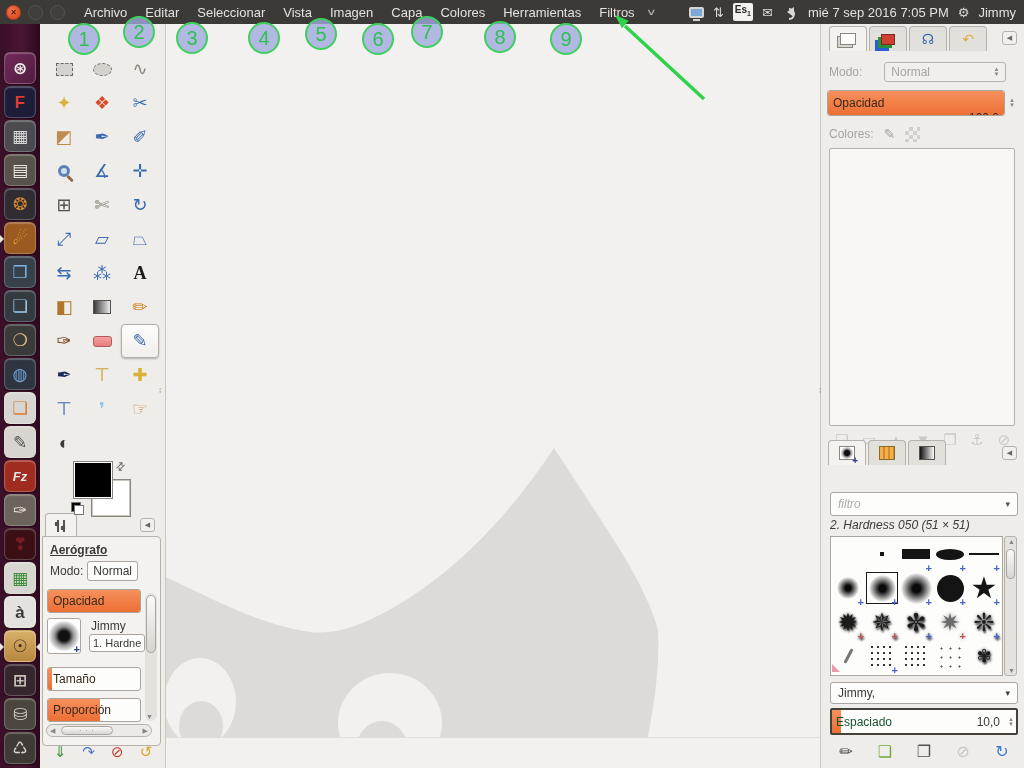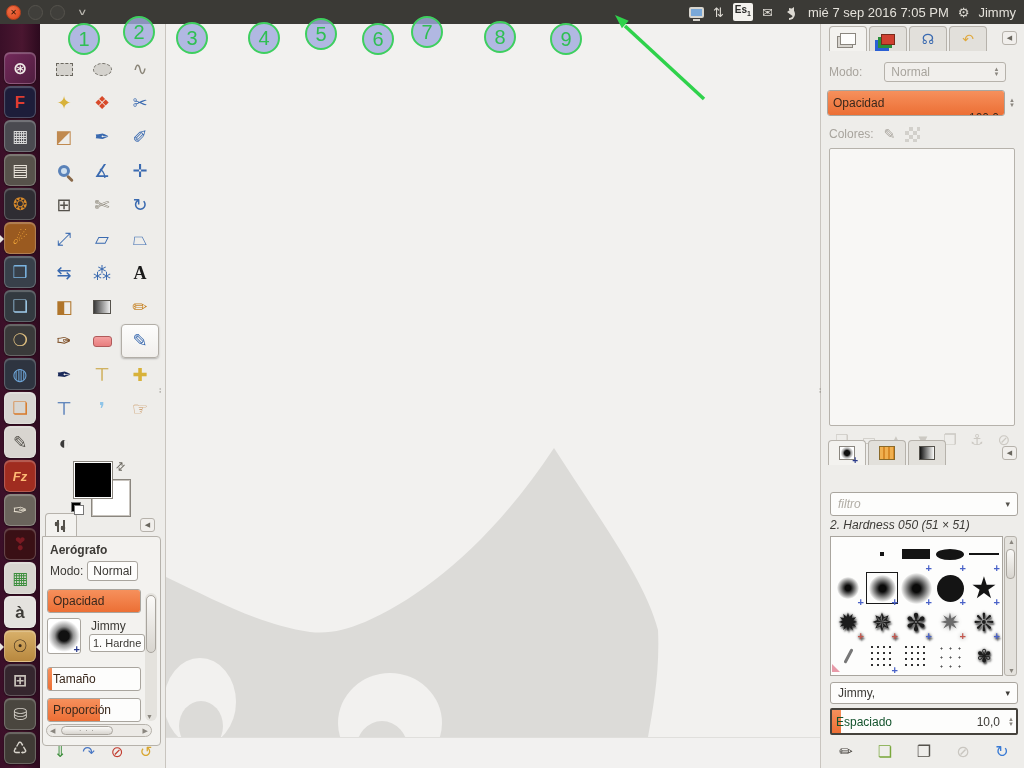--- a/index.html
+++ b/index.html
@@ -78,21 +78,21 @@
   .sliders-ico{width:14px;height:12px;background:
       linear-gradient(#55524c,#55524c) 3px 0/2px 12px no-repeat,
       linear-gradient(#55524c,#55524c) 9px 0/2px 12px no-repeat,
       radial-gradient(circle,#55524c 2.2px,transparent 2.6px) -2px -1px/10px 10px no-repeat,
       radial-gradient(circle,#55524c 2.2px,transparent 2.6px) 4px 3px/10px 10px no-repeat;}
   .collapse{position:absolute;width:15px;height:14px;border:1px solid #b6b2ab;border-radius:3px;
             background:#f1efec;color:#6a675f;font-size:7px;line-height:12px;text-align:center;}
   .to-collapse{left:100px;top:494px;}
   .to-panel{position:absolute;left:2px;top:512px;width:119px;height:210px;background:#f3f2ef;
             border:1px solid #b6b2ab;border-radius:0 4px 4px 4px;overflow:hidden;}
-  .to-title{font-weight:bold;font-size:12px;color:#3c3a36;margin:6px 0 4px 7px;}
+  .to-title{font-weight:bold;font-size:12px;color:#3c3a36;margin:6px 0 4px 7px;text-decoration:underline;}
   .fieldrow{display:flex;align-items:center;gap:4px;margin-left:7px;font-size:12px;color:#3c3a36;}
   .combo{background:#fdfdfc;border:1px solid #a9a59e;border-radius:3px;padding:2px 5px;font-size:12px;color:#3c3a36;}
   .sliderbar{position:relative;border:1px solid #a9a59e;border-radius:3px;height:24px;background:#fdfdfc;
              font-size:12px;color:#3a281c;overflow:hidden;}
   .sliderbar .fill{position:absolute;left:0;top:0;bottom:0;background:linear-gradient(#f6905c,#ec6f35);}
   .sliderbar .slabel{position:absolute;left:5px;top:4px;}
   .sliderbar .sval{position:absolute;right:5px;top:4px;}
   .to-opac{margin:8px 4px 0 4px;width:94px;}
   .brushrow{position:relative;height:42px;margin:5px 0 0 4px;}
   .bthumb{position:absolute;left:0;top:0;width:34px;height:36px;border:1px solid #a9a59e;border-radius:3px;
@@ -217,20 +217,32 @@
 <body>
 
 <div id="stage">
 
   <div class="topbar">
     <div class="winbtns">
       <div class="wbtn close">✕</div>
       <div class="wbtn"></div>
       <div class="wbtn"></div>
     </div>
+    <div class="menus">
+
+    <span class="menu-item">Archivo</span>
+        <span class="menu-item">Editar</span>
+        <span class="menu-item">Seleccionar</span>
+        <span class="menu-item">Vista</span>
+        <span class="menu-item">Imagen</span>
+        <span class="menu-item">Capa</span>
+        <span class="menu-item">Colores</span>
+        <span class="menu-item">Herramientas</span>
+        <span class="menu-item">Filtros</span>
+      </div>
     <span class="chevron">∨</span>
     <div class="tray">
       <span class="ind">
           <span class="mon"></span>
         </span>
       <span class="ind">⇅</span>
       <span class="kbd"><span>Es</span><sub>1</sub></span>
       <span class="ind">✉</span>
       <span class="ind">
           <span class="spk"></span>
@@ -272,21 +284,21 @@
       </div>
       <div class="ltile" style="color: rgb(111, 168, 220); background: rgb(46, 52, 64); top: 334px;">
         <span class="lg">◍</span>
       </div>
       <div class="ltile" style="color: rgb(216, 122, 42); background: rgb(216, 214, 210); top: 368px;">
         <span class="lg">❏</span>
       </div>
       <div class="ltile" style="color: rgb(85, 82, 76); background: rgb(216, 213, 208); top: 402px;">
         <span class="lg">✎</span>
       </div>
-      <div class="ltile fz" style="color: #fdba74; background: rgb(160, 44, 32); top: 436px;">
+      <div class="ltile fz" style="color: #e5e5e5; background: rgb(160, 44, 32); top: 436px;">
         <span class="lg">Fz</span>
       </div>
       <div class="ltile" style="color: rgb(232, 224, 208); background: rgb(106, 100, 92); top: 470px;">
         <span class="lg">✑</span>
       </div>
       <div class="ltile" style="color: rgb(122, 26, 34); background: rgb(58, 16, 21); top: 504px;">
         <span class="lg">❣</span>
       </div>
       <div class="ltile" style="color: rgb(61, 143, 61); background: rgb(216, 214, 208); top: 538px;">
         <span class="lg">▦</span>

